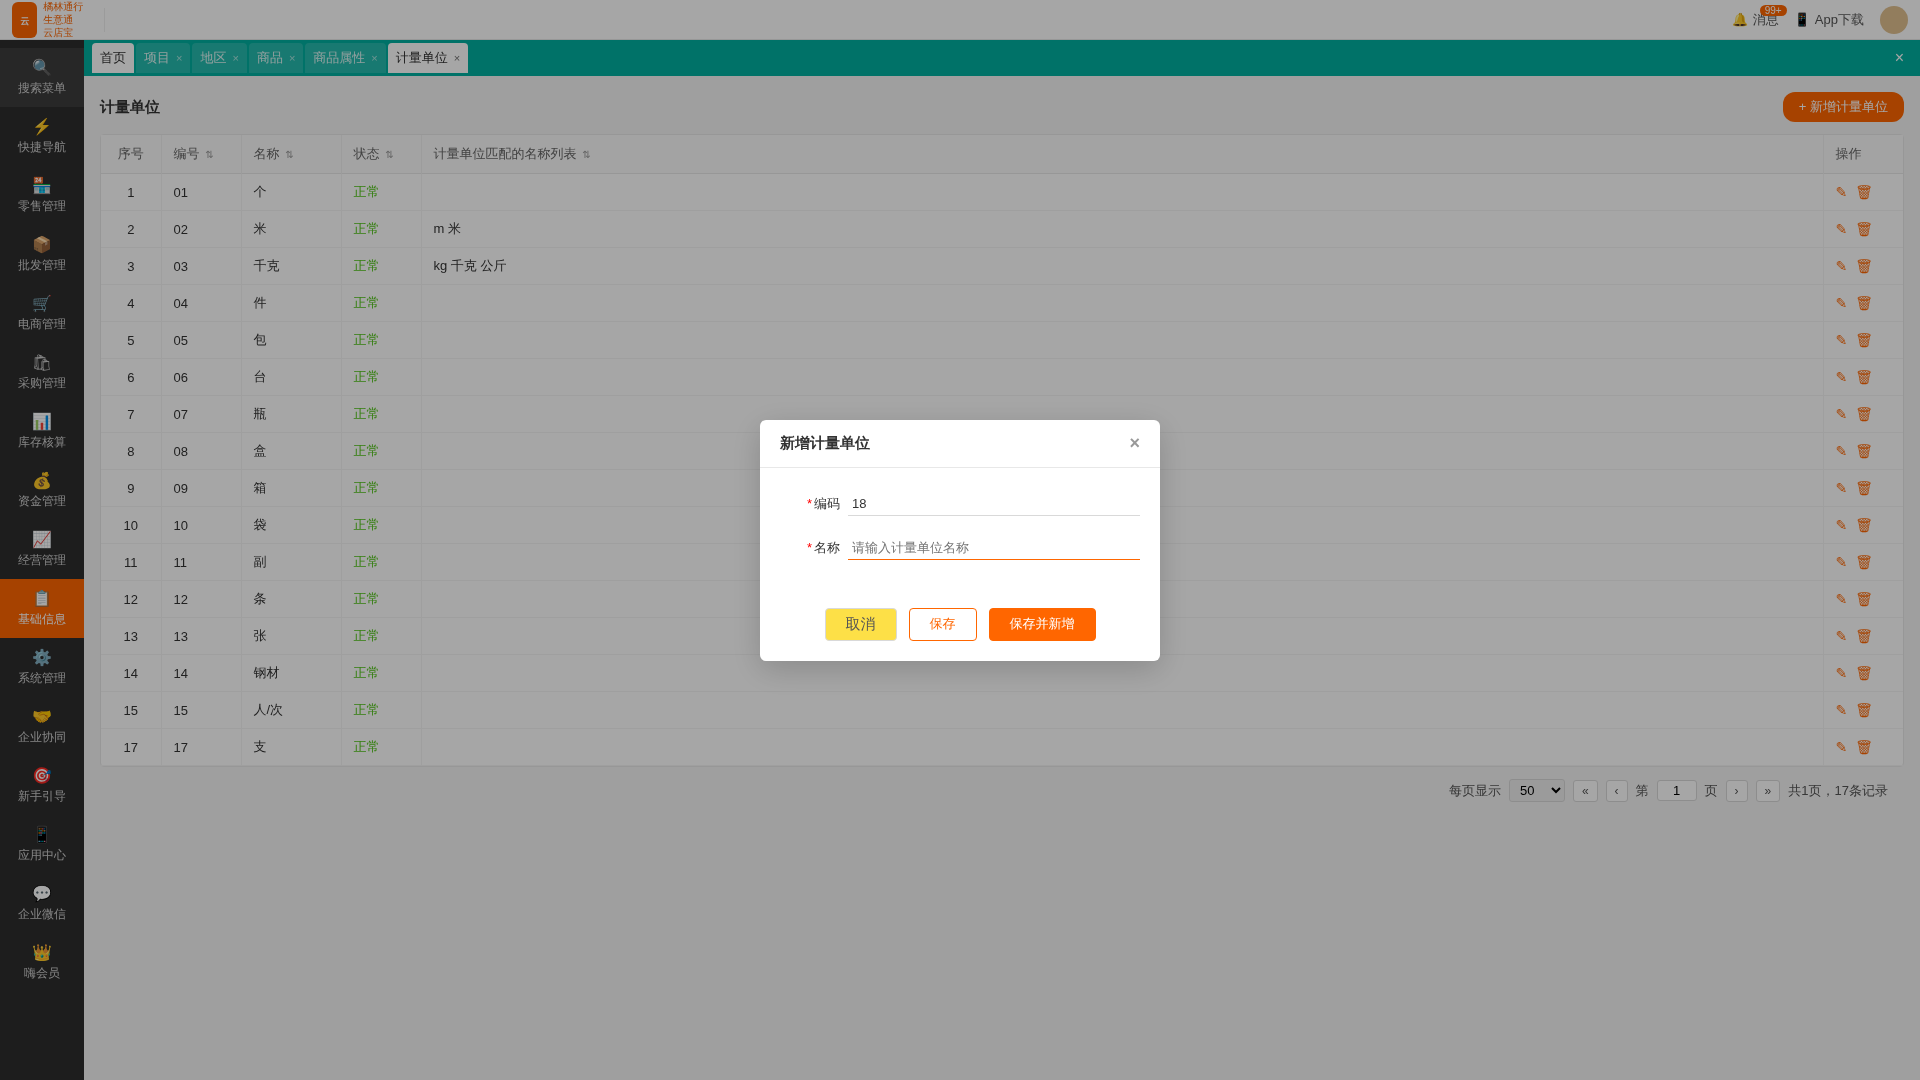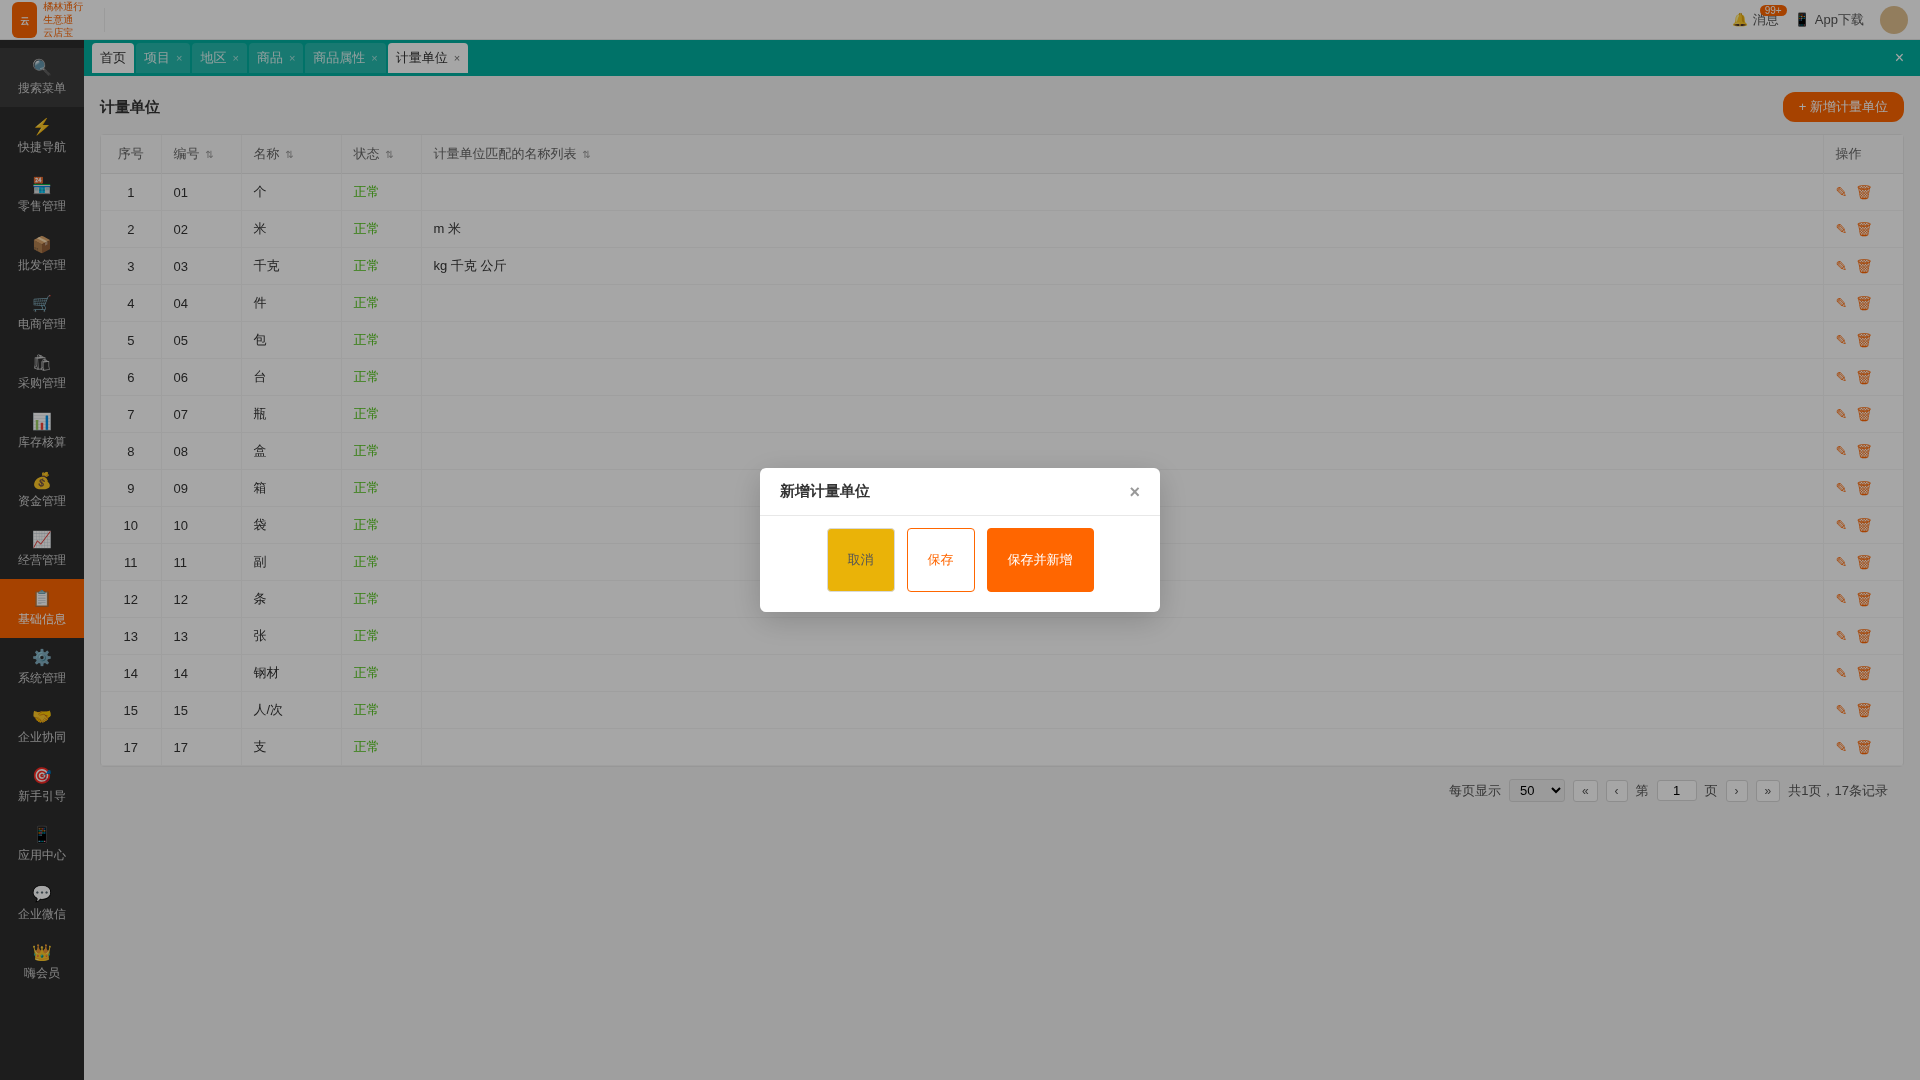--- a/index.html
+++ b/index.html
@@ -71,21 +71,21 @@
     .modal { background: #fff; border-radius: 6px; width: 400px; box-shadow: 0 8px 32px rgba(0,0,0,0.18); overflow: hidden; }
     .modal-header { display: flex; align-items: center; justify-content: space-between; padding: 14px 20px; border-bottom: 1px solid #e8e8e8; font-size: 15px; font-weight: bold; color: #333; }
     .modal-close { cursor: pointer; color: #999; font-size: 18px; line-height: 1; }
     .modal-body { padding: 24px 20px 16px; }
     .form-row { display: flex; align-items: center; margin-bottom: 20px; }
     .form-label { width: 60px; text-align: right; font-size: 13px; color: #333; margin-right: 8px; flex-shrink: 0; }
     .form-label .required { color: #f00; margin-right: 2px; }
     .form-input { flex: 1; border: none; border-bottom: 1px solid #d9d9d9; padding: 4px 4px; font-size: 13px; outline: none; color: #333; }
     .form-input.active-field { border-bottom-color: #f60; }
     .modal-footer { display: flex; justify-content: center; gap: 12px; padding: 12px 20px 20px; }
-    .btn-cancel { border: 1px solid #d9d9d9; background: #eab308; color: #555; padding: 22px 20px; border-radius: 4px; cursor: pointer; font-size: 13px; }
+    .btn-cancel { border: 1px solid #d9d9d9; background: #fde047; color: #555; padding: 6px 20px; border-radius: 4px; cursor: pointer; font-size: 15px; }
     .btn-save { border: 1px solid #f60; background: #fff; color: #f60; padding: 6px 20px; border-radius: 4px; cursor: pointer; font-size: 13px; }
     .btn-save-new { background: #f60; color: #fff; border: 1px solid #f60; padding: 6px 20px; border-radius: 4px; cursor: pointer; font-size: 13px; }
 
     .sort-arrows { font-size: 10px; color: #999; margin-left: 2px; }
   </style>
 </head>
 <body>
 
 <div class="top-bar">
   <div class="logo-area">
@@ -465,19 +465,33 @@
     </div>
   </div>
 </div>
 
 <div class="overlay">
   <div class="modal">
     <div class="modal-header">
       <span>新增计量单位</span>
       <span class="modal-close">×</span>
     </div>
+    <div class="modal-body">
+      <div class="form-row">
+        <div class="form-label">
+          <span class="required">*</span><span>编码</span>
+        </div>
+        <input class="form-input" type="text" value="18" style="">
+      </div>
+      <div class="form-row">
+        <div class="form-label">
+          <span class="required">*</span><span>名称</span>
+        </div>
+        <input class="form-input active-field" type="text" placeholder="请输入计量单位名称" style="">
+      </div>
+    </div>
     <div class="modal-footer">
       <button class="btn-cancel">取消</button>
       <button class="btn-save">保存</button>
       <button class="btn-save-new">保存并新增</button>
     </div>
   </div>
 </div>
 
 </body></html>

